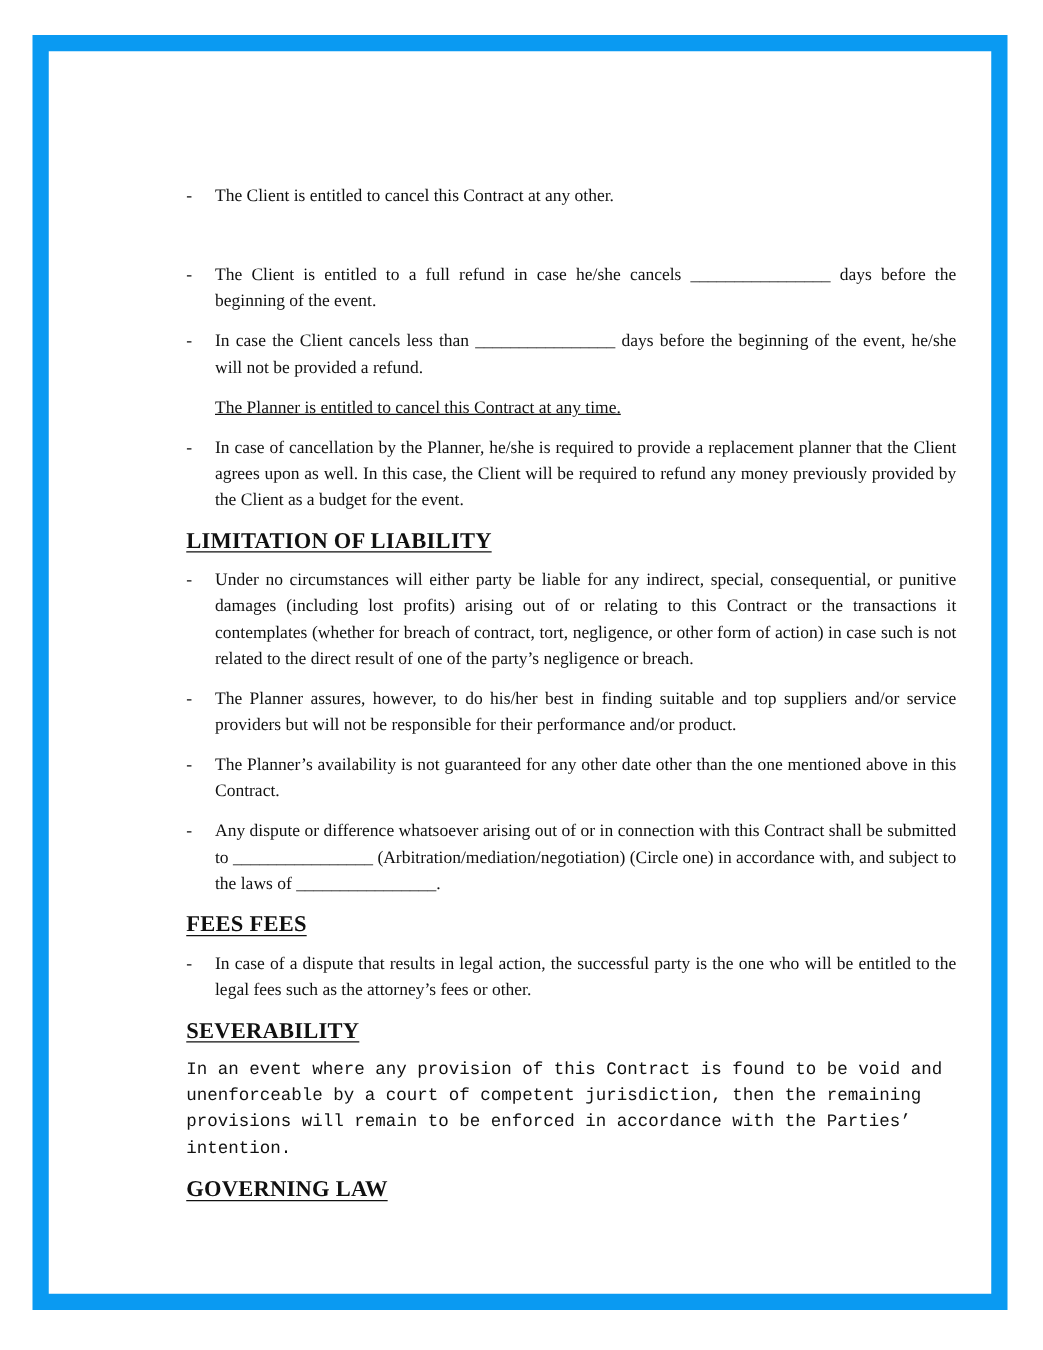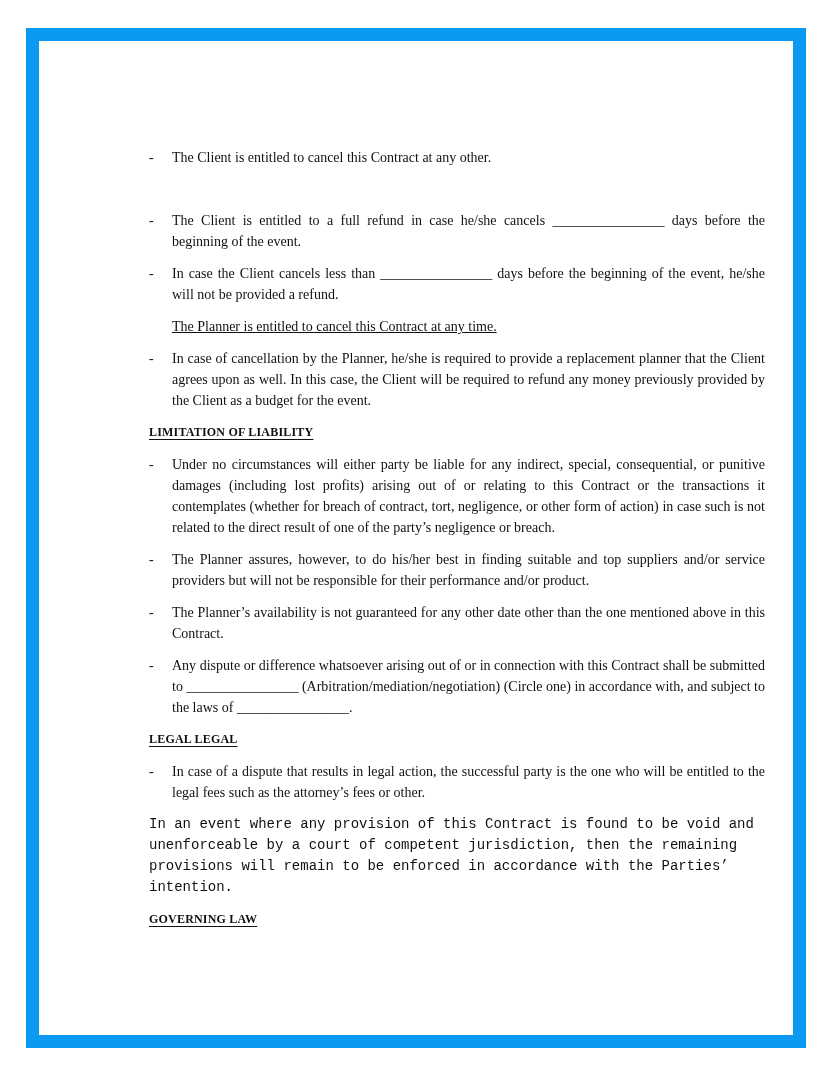--- a/index.html
+++ b/index.html
@@ -55,21 +55,21 @@
     text-align: justify;
   }
   .indent {
     padding-left: 23px;
   }
   .indent p {
     margin: 0;
     text-decoration: underline;
   }
   h2.heading {
-    font-size: 12px;
+    font-size: 18px;
     line-height: 21px;
     font-weight: bold;
     text-decoration: underline;
     text-underline-offset: 3px;
     letter-spacing: 0.2px;
     margin: 0 0 11px 0;
   }
   p.para {
     margin: 0 0 11px 0;
     font-family: Liberation Mono, monospace;
@@ -121,26 +121,27 @@
       <span class="marker">-</span>
       <p class="btext justify">The Planner’s availability is not guaranteed for any other date other than the one mentioned above in this Contract.</p>
     </div>
 
 
     <div class="block bullet">
       <span class="marker">-</span>
       <p class="btext justify">Any dispute or difference whatsoever arising out of or in connection with this Contract shall be submitted to ________________ (Arbitration/mediation/negotiation) (Circle one) in accordance with, and subject to the laws of ________________.</p>
     </div>
 
-    <h2 class="heading block">LEGAL LEGAL</h2>
+    <h2 class="heading block">FEES FEES</h2>
 
     <div class="block bullet">
       <span class="marker">-</span>
       <p class="btext justify">In case of a dispute that results in legal action, the successful party is the one who will be entitled to the legal fees such as the attorney’s fees or other.</p>
     </div>
 
+    <h2 class="heading block">SEVERABILITY</h2>
 
     <p class="para block">In an event where any provision of this Contract is found to be void and unenforceable by a court of competent jurisdiction, then the remaining provisions will remain to be enforced in accordance with the Parties’ intention.</p>
 
     <h2 class="heading block">GOVERNING LAW</h2>
 
   </div>
 </div>
 
 </body></html>

